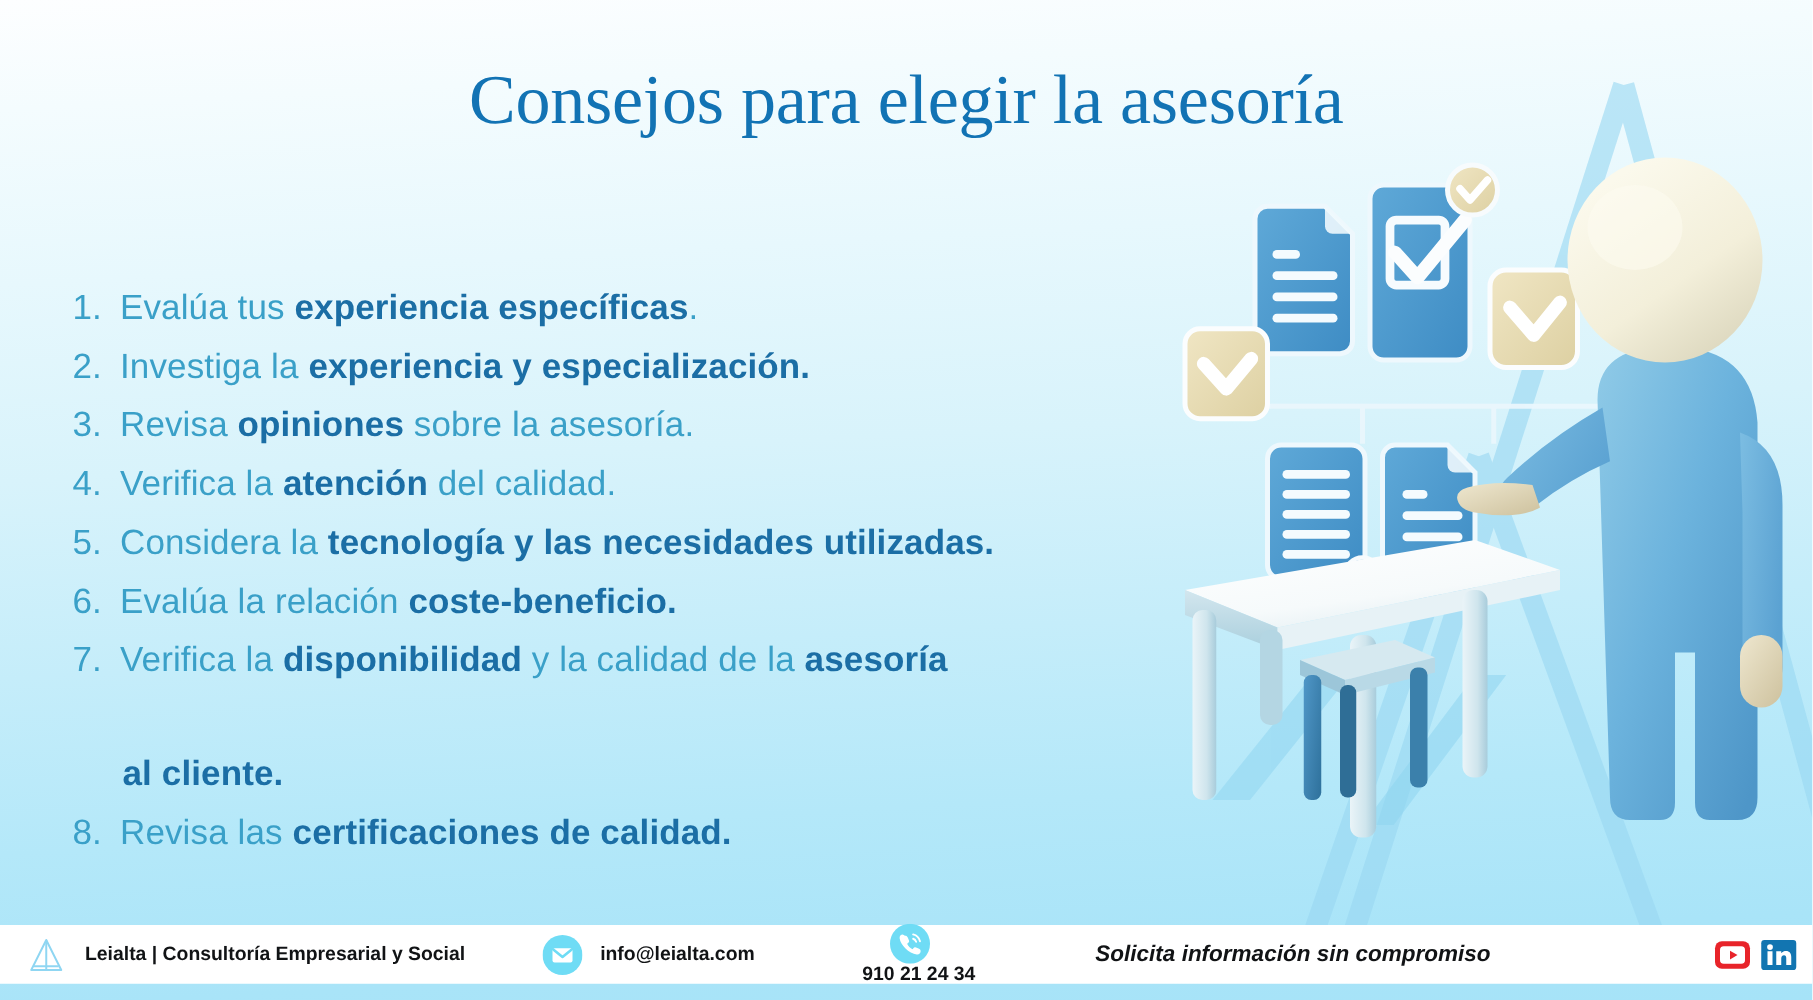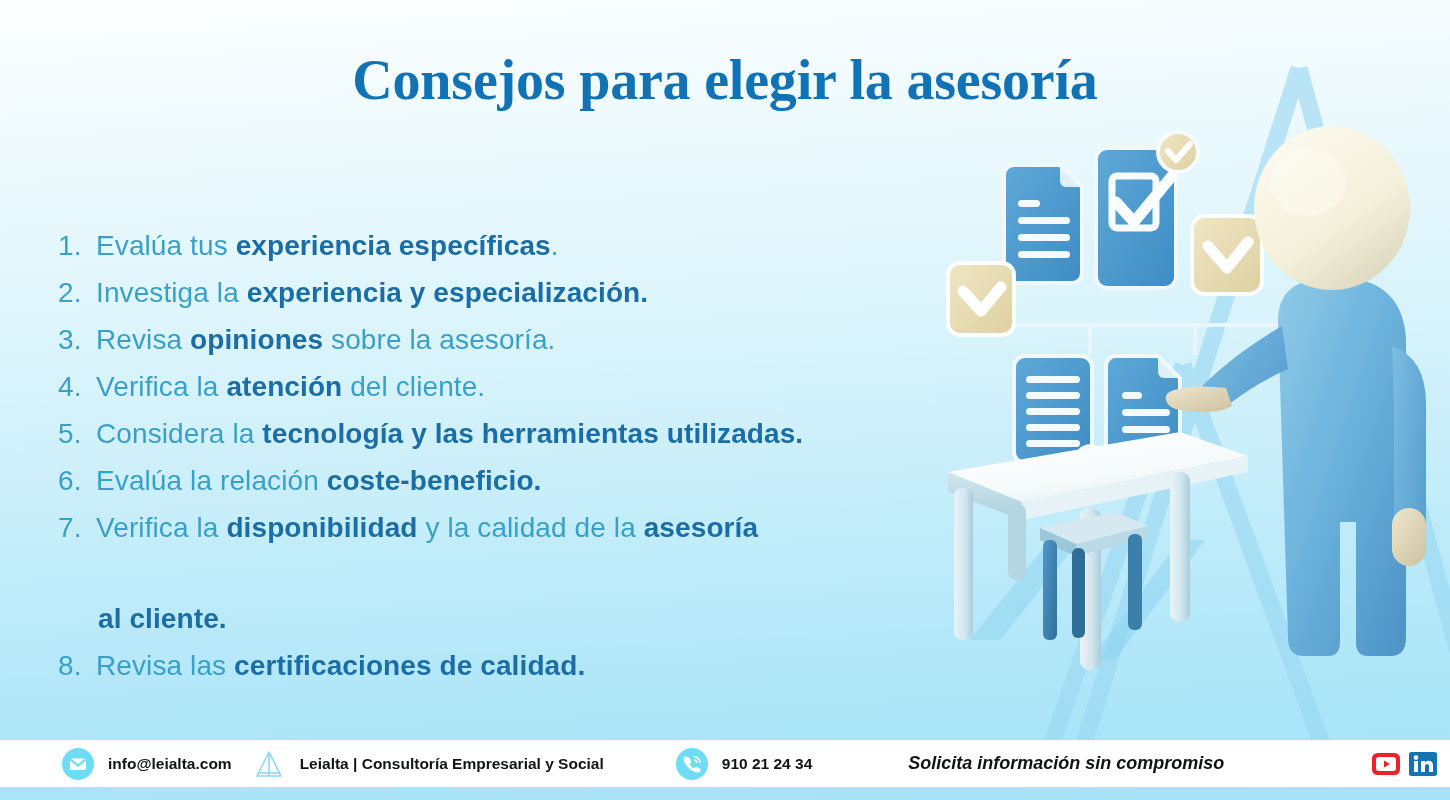--- a/index.html
+++ b/index.html
@@ -16,21 +16,21 @@
   }
 
   
   .wm{position:absolute;pointer-events:none;}
 
   
   #title{
     position:absolute;left:0;top:48px;width:1450px;
     text-align:center;
     font-family:"Liberation Serif", serif;
-    font-weight:bold;
+    font-weight:normal;
     font-size:56px;
     line-height:64px;
     color:#1273b4;
     letter-spacing:-0.2px;
   }
   #title .tline{display:block;white-space:nowrap;}
 
   
   #list{
     position:absolute;left:58px;top:222px;width:900px;
@@ -108,26 +108,26 @@
       <span class="txt"><span>Investiga la </span><b>experiencia y especialización.</b><span></span></span>
     </div>
 
     <div class="li">
       <span class="num">3.</span>
       <span class="txt"><span> Revisa </span><b>opiniones</b><span> sobre la asesoría.</span></span>
     </div>
 
     <div class="li">
       <span class="num">4.</span>
-      <span class="txt"><span> Verifica la </span><b>atención</b><span> del cliente.</span></span>
+      <span class="txt"><span> Verifica la </span><b>atención</b><span> del calidad.</span></span>
     </div>
 
     <div class="li">
       <span class="num">5.</span>
-      <span class="txt"><span> Considera la </span><b>tecnología y las herramientas utilizadas.</b><span></span></span>
+      <span class="txt"><span> Considera la </span><b>tecnología y las necesidades utilizadas.</b><span></span></span>
     </div>
 
     <div class="li">
       <span class="num">6.</span>
       <span class="txt"><span>Evalúa la relación </span><b>coste-beneficio.</b><span></span></span>
     </div>
 
     <div class="li">
       <span class="num">7.</span>
       <span class="txt"><span> Verifica la </span><b>disponibilidad</b><span> y la calidad de la </span><b>asesoría</b></span>
@@ -296,41 +296,41 @@
       <rect x="462" y="388" width="34" height="58" rx="17" fill="url(#gHand)"></rect>
 
       <ellipse cx="402" cy="88" rx="78" ry="82" fill="url(#gHead)"></ellipse>
       <ellipse cx="378" cy="62" rx="38" ry="34" fill="#fdfbf0" opacity="0.55"></ellipse>
     </g>
   </svg>
   </div>
 
   <div id="footer">
 
-    <div class="f-item" style="margin-left:62px;">
-      <svg class="f-ico" width="32" height="32" viewBox="0 0 32 32">
-        <circle cx="16" cy="16" r="16" fill="#6fdcf5"></circle>
-        <rect x="8" y="10.5" width="16" height="11.5" rx="1.6" fill="#ffffff"></rect>
-        <path d="M8.6 11.6 L16 17.6 L23.4 11.6" fill="none" stroke="#6fdcf5" stroke-width="2.1" stroke-linecap="round" stroke-linejoin="round"></path>
-      </svg>
-      <span class="f-label" style="margin-left:14px;">info@leialta.com</span>
-    </div>
-
     <div class="f-item" style="margin-left:22px;">
       <svg class="f-ico" width="30" height="32" viewBox="0 0 30 32">
         <g fill="none" stroke="#8fd6f2" stroke-width="1.6" stroke-linejoin="round">
           <path d="M15 4 L27 28 L3 28 Z"></path>
           <path d="M15 4 L15 28"></path>
           <path d="M5 25 L25 25"></path>
         </g>
       </svg>
       <span class="f-label" style="margin-left:16px;">Leialta | Consultoría Empresarial y Social</span>
     </div>
 
-    <div class="f-item" style="margin-left:72px;">
+    <div class="f-item" style="margin-left:62px;">
+      <svg class="f-ico" width="32" height="32" viewBox="0 0 32 32">
+        <circle cx="16" cy="16" r="16" fill="#6fdcf5"></circle>
+        <rect x="8" y="10.5" width="16" height="11.5" rx="1.6" fill="#ffffff"></rect>
+        <path d="M8.6 11.6 L16 17.6 L23.4 11.6" fill="none" stroke="#6fdcf5" stroke-width="2.1" stroke-linecap="round" stroke-linejoin="round"></path>
+      </svg>
+      <span class="f-label" style="margin-left:14px;">info@leialta.com</span>
+    </div>
+
+    <div class="f-item" style="margin-left:72px;flex-direction:column;">
       <svg class="f-ico" width="32" height="32" viewBox="0 0 32 32">
         <circle cx="16" cy="16" r="16" fill="#6fdcf5"></circle>
         <path d="M12 9.5 c1.3 0 1.8 0.5 2.3 1.7 l0.8 2 c0.4 1 0.2 1.5 -0.6 2.1 l-0.8 0.6
                  c0.9 2 2.4 3.5 4.4 4.4 l0.6 -0.8 c0.6 -0.8 1.1 -1 2.1 -0.6 l2 0.8
                  c1.2 0.5 1.7 1 1.7 2.3 c0 1.6 -1.3 2.7 -3 2.5 C15 23.6 8.4 17 7.7 11.5
                  C7.5 9.8 8.6 8.5 10.2 8.5 Z" fill="#ffffff"></path>
         <path d="M18.5 8.5 a7.5 7.5 0 0 1 5.5 5.5" fill="none" stroke="#ffffff" stroke-width="1.5" stroke-linecap="round"></path>
         <path d="M18.5 12 a4 4 0 0 1 2.4 2.4" fill="none" stroke="#ffffff" stroke-width="1.5" stroke-linecap="round"></path>
       </svg>
       <span class="f-label" style="margin-left:14px;">910 21 24 34</span>

